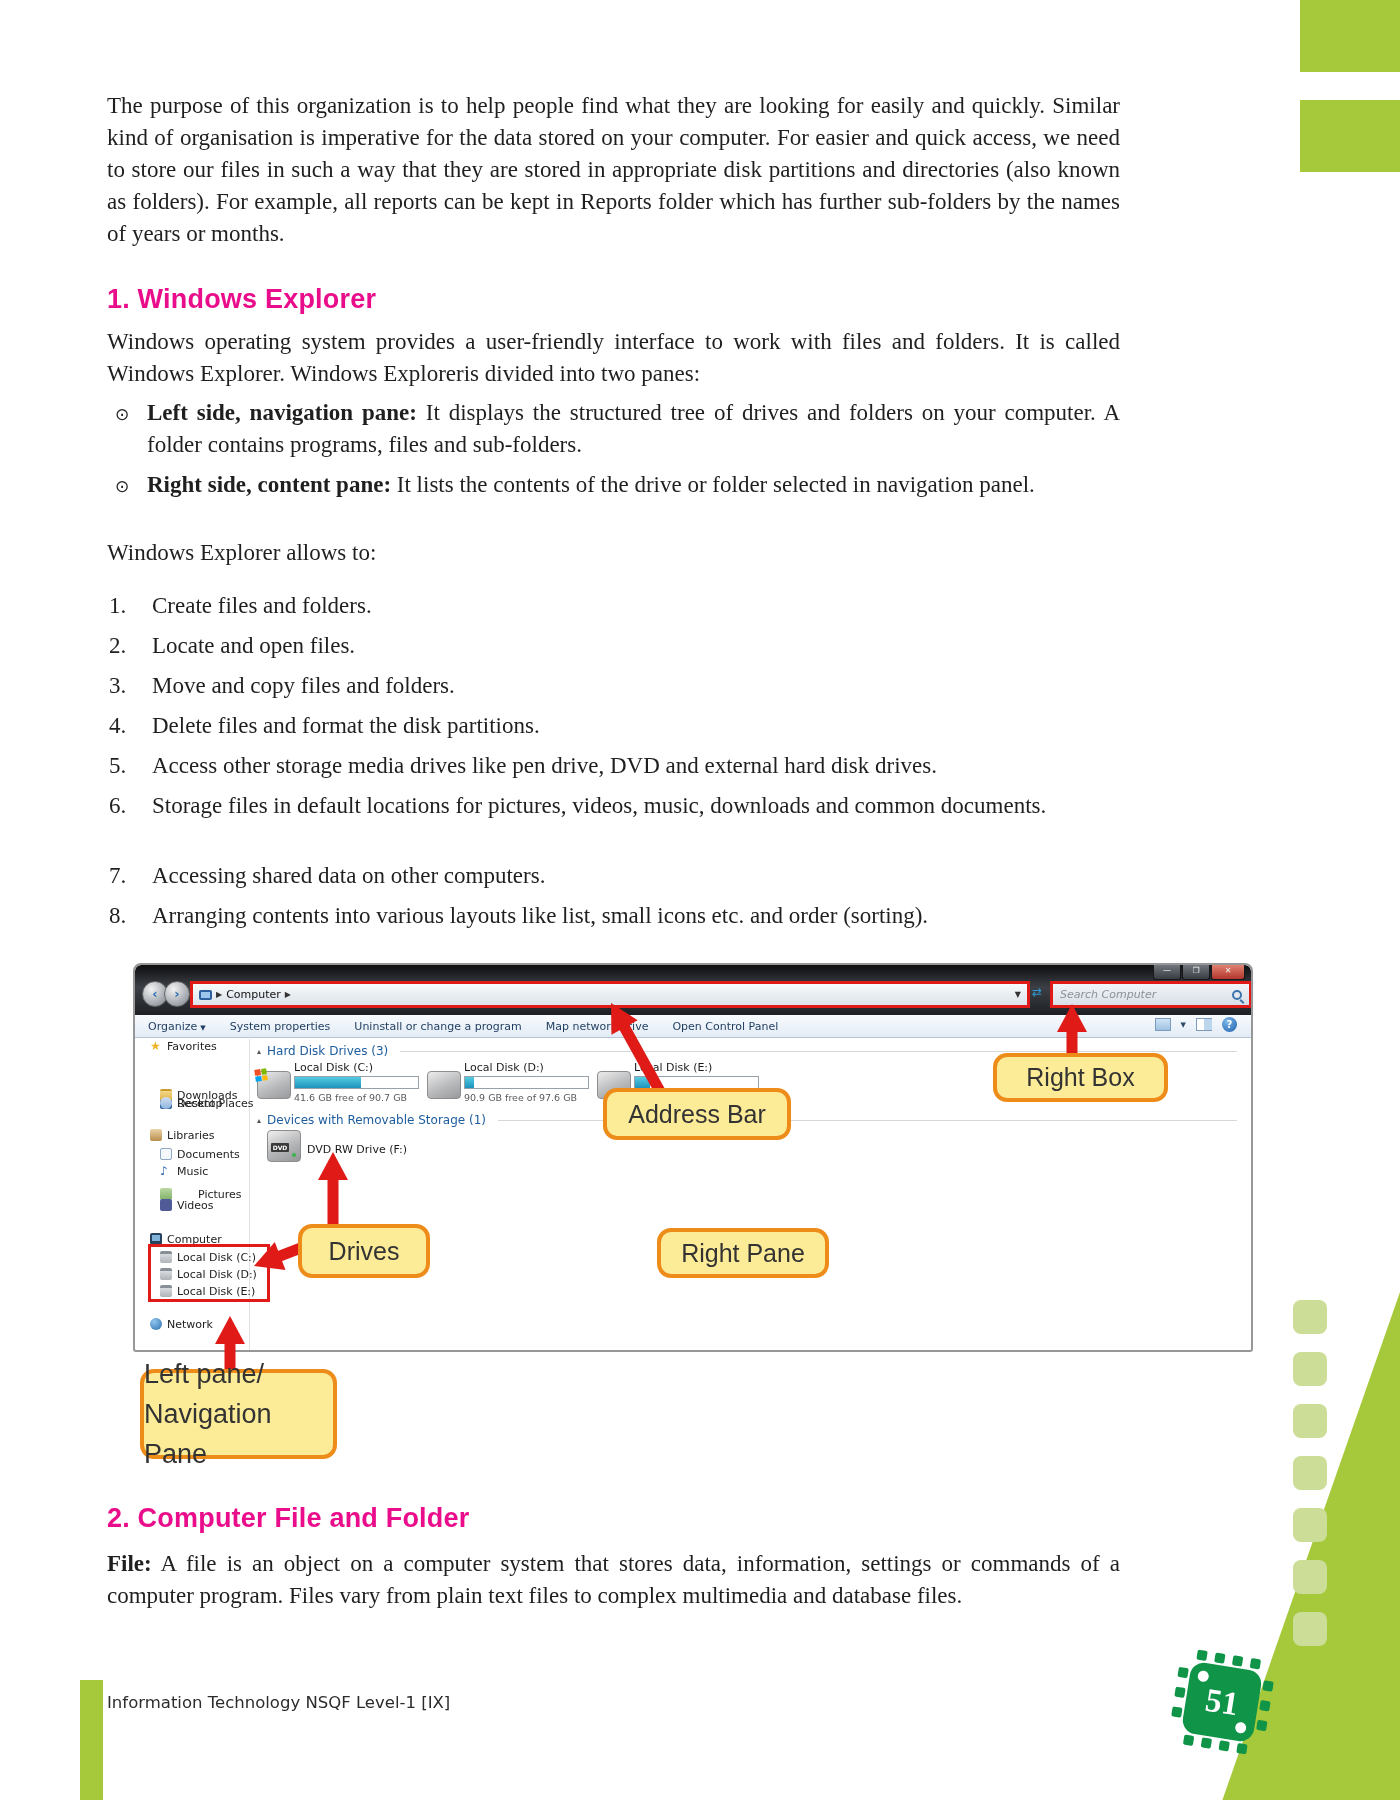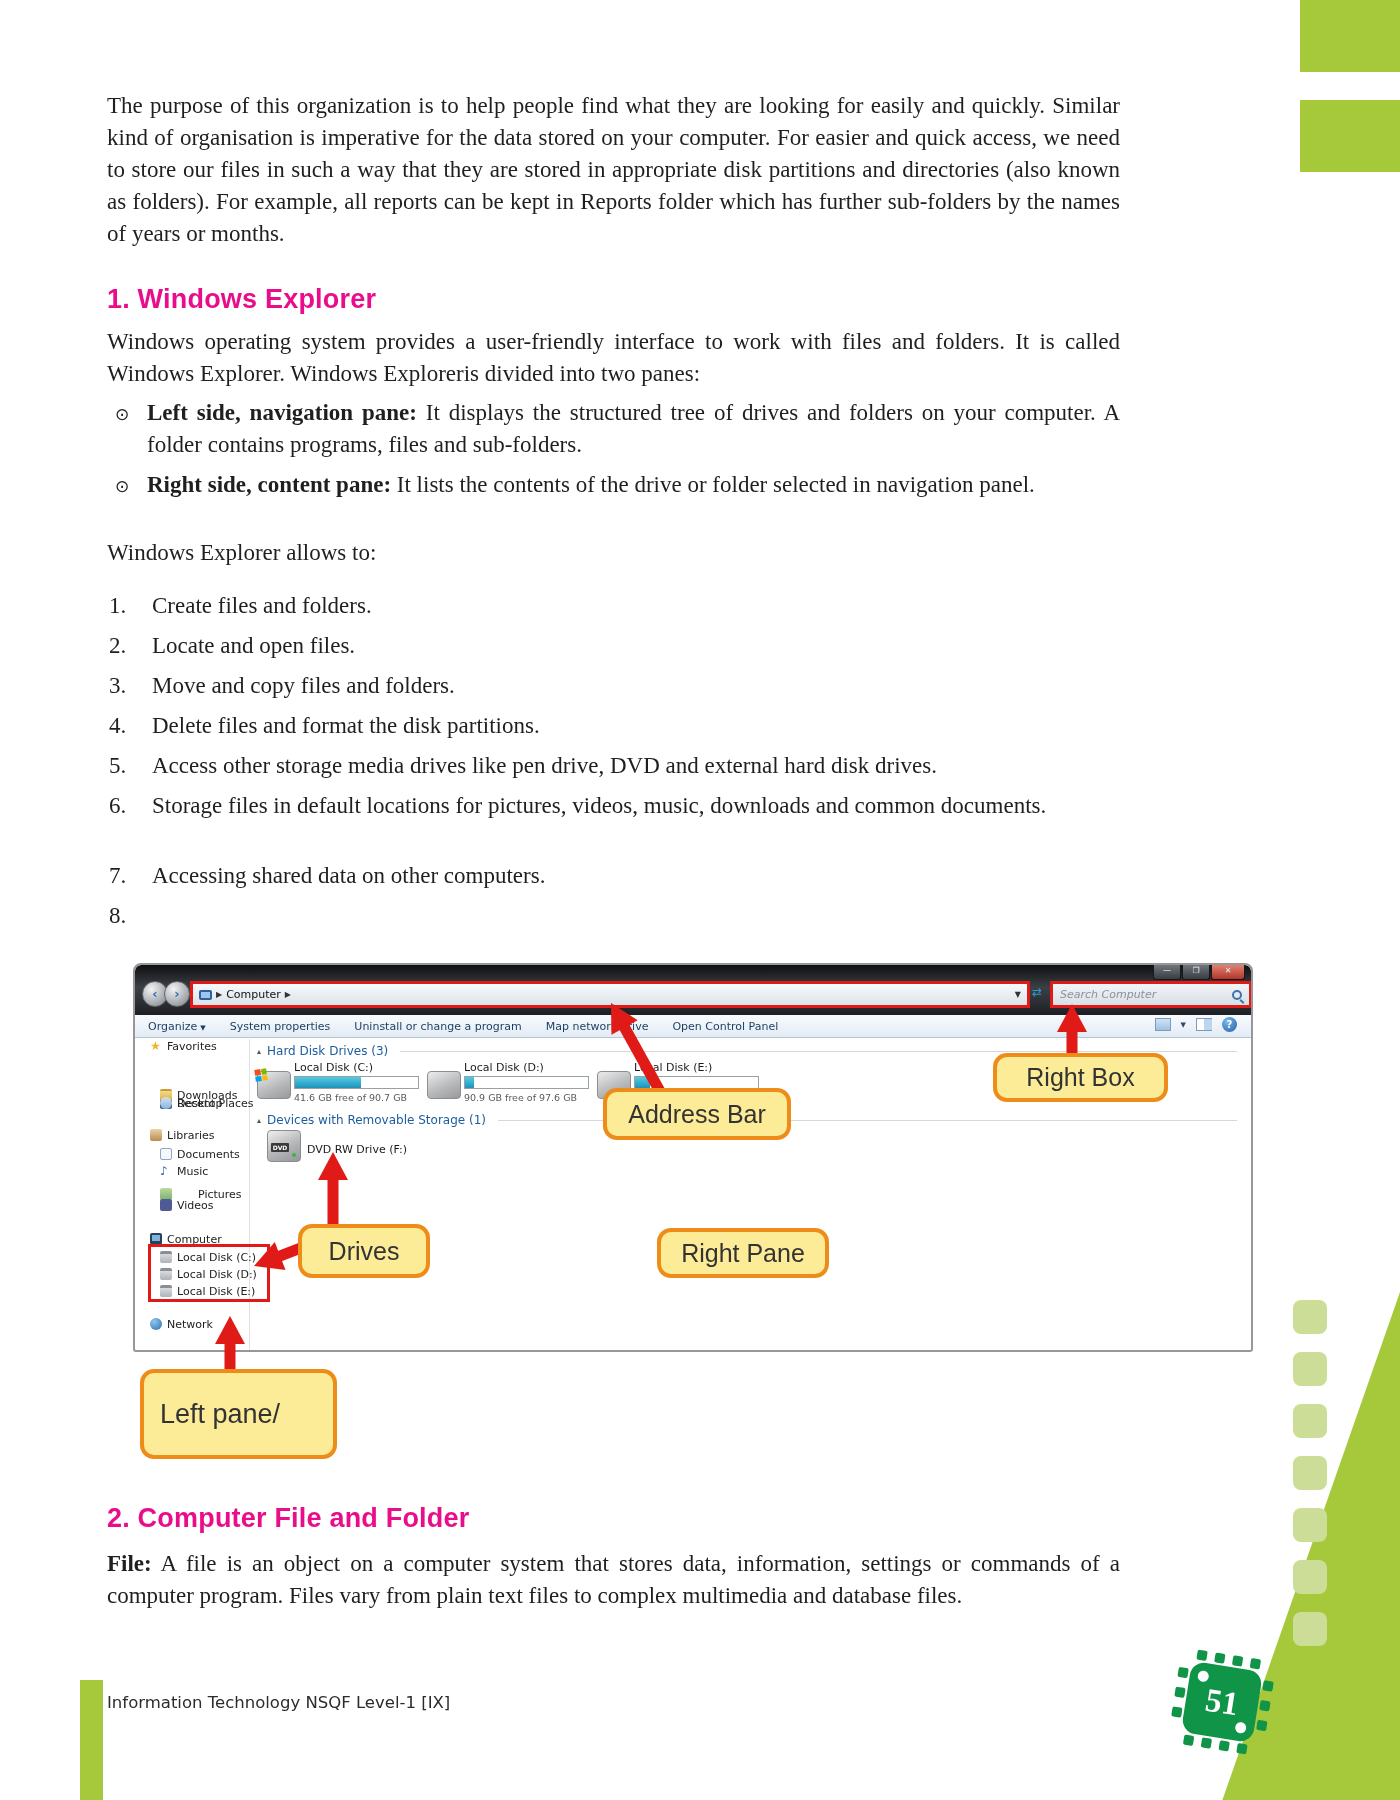--- a/index.html
+++ b/index.html
@@ -105,21 +105,21 @@
              background:linear-gradient(155deg,#f0f0f0,#b5b6b8 55%,#95969a); }
   .dvd-chip { position:absolute; left:3px; top:12px; width:18px; height:9px; background:#3a3a3a; color:#fff;
               font-size:6px; font-weight:bold; text-align:center; line-height:9px; border-radius:1px; }
   .dvd-led { position:absolute; right:4px; bottom:4px; width:4px; height:4px; border-radius:50%; background:#39b54a; }
 
   
   .callout { position:absolute; background:#fceb97; border:4px solid #ee8c1a; border-radius:14px;
              color:#333; font-family:"Liberation Sans",sans-serif; font-size:25px;
              display:flex; align-items:center; justify-content:center; z-index:6; }
   .callout.two-line { flex-direction:column; align-items:flex-start; justify-content:center;
-                      padding-left:16px; font-size:27px; line-height:40px; }
+                      font-size:27px; line-height:40px; }
   .arrows { position:absolute; left:0; top:0; z-index:5; pointer-events:none; }
 
   
   .footer-text { position:absolute; left:107px; top:1693px; font-family:"DejaVu Sans",sans-serif;
                  font-size:16.5px; color:#2b2b2b; }
   .chip { position:absolute; left:1174px; top:1654px; width:96px; height:96px; transform:rotate(9deg); z-index:7; }
   .chip-body { position:absolute; left:12px; top:12px; width:72px; height:72px; background:#0f9448; border-radius:14px; }
   .chip-num { position:absolute; inset:0; display:flex; align-items:center; justify-content:center;
               color:#fff; font-family:"Liberation Serif",serif; font-weight:bold; font-size:33px; }
   .chip-dot { position:absolute; width:11px; height:11px; border-radius:50%; background:#fff; }
@@ -161,21 +161,21 @@
 <p class="para" style="top:537px;">Windows Explorer allows to:</p>
 
 <div class="olist">
   <div class="oli" style="top:591px;"><span class="num">1.</span><span>Create files and folders.</span></div>
   <div class="oli" style="top:631px;"><span class="num">2.</span><span>Locate and open files.</span></div>
   <div class="oli" style="top:671px;"><span class="num">3.</span><span>Move and copy files and folders.</span></div>
   <div class="oli" style="top:711px;"><span class="num">4.</span><span>Delete files and format the disk partitions.</span></div>
   <div class="oli" style="top:751px;"><span class="num">5.</span><span>Access other storage media drives like pen drive, DVD and external hard disk drives.</span></div>
   <div class="oli" style="top:791px;"><span class="num">6.</span><span>Storage files in default locations for pictures, videos, music, downloads and common documents.</span></div>
   <div class="oli" style="top:861px;"><span class="num">7.</span><span>Accessing shared data on other computers.</span></div>
-  <div class="oli" style="top:901px;"><span class="num">8.</span></div>
+  <div class="oli" style="top:901px;"><span class="num">8.</span><span>Arranging contents into various layouts like list, small icons etc. and order (sorting).</span></div>
 </div>
 
 <div class="fig">
   <div class="titlebar">
     <div class="navbtns">
       <div class="navbtn">‹</div>
       <div class="navbtn">›</div>
     </div>
     <div class="addr">
       <span class="pc-ico"></span>
@@ -364,20 +364,21 @@
     <span>Right Box</span>
   </div>
 <div class="callout" style="left:657px; top:1228px; width:172px; height:50px;">
     <span>Right Pane</span>
   </div>
 <div class="callout" style="left:298px; top:1224px; width:132px; height:54px;">
     <span>Drives</span>
   </div>
 <div class="callout two-line" style="left:140px; top:1369px; width:197px; height:90px;">
   <span>Left pane/</span>
+  <span>Navigation Pane</span>
 </div>
 
 <h2 class="sec-head" style="top:1503px;">2. Computer File and Folder</h2>
 <p class="para" style="top:1548px;"><b>File:</b><span> A file is an object on a computer system that stores data, information, settings or commands of a computer program. Files vary from plain text files to complex multimedia and database files.</span></p>
 
 <div class="footer-bar"></div>
 <div class="footer-text">Information Technology NSQF Level-1 [IX]</div>
 <div class="chip">
   <span class="pin pins-top"></span>
   <span class="pin pins-bot"></span>

